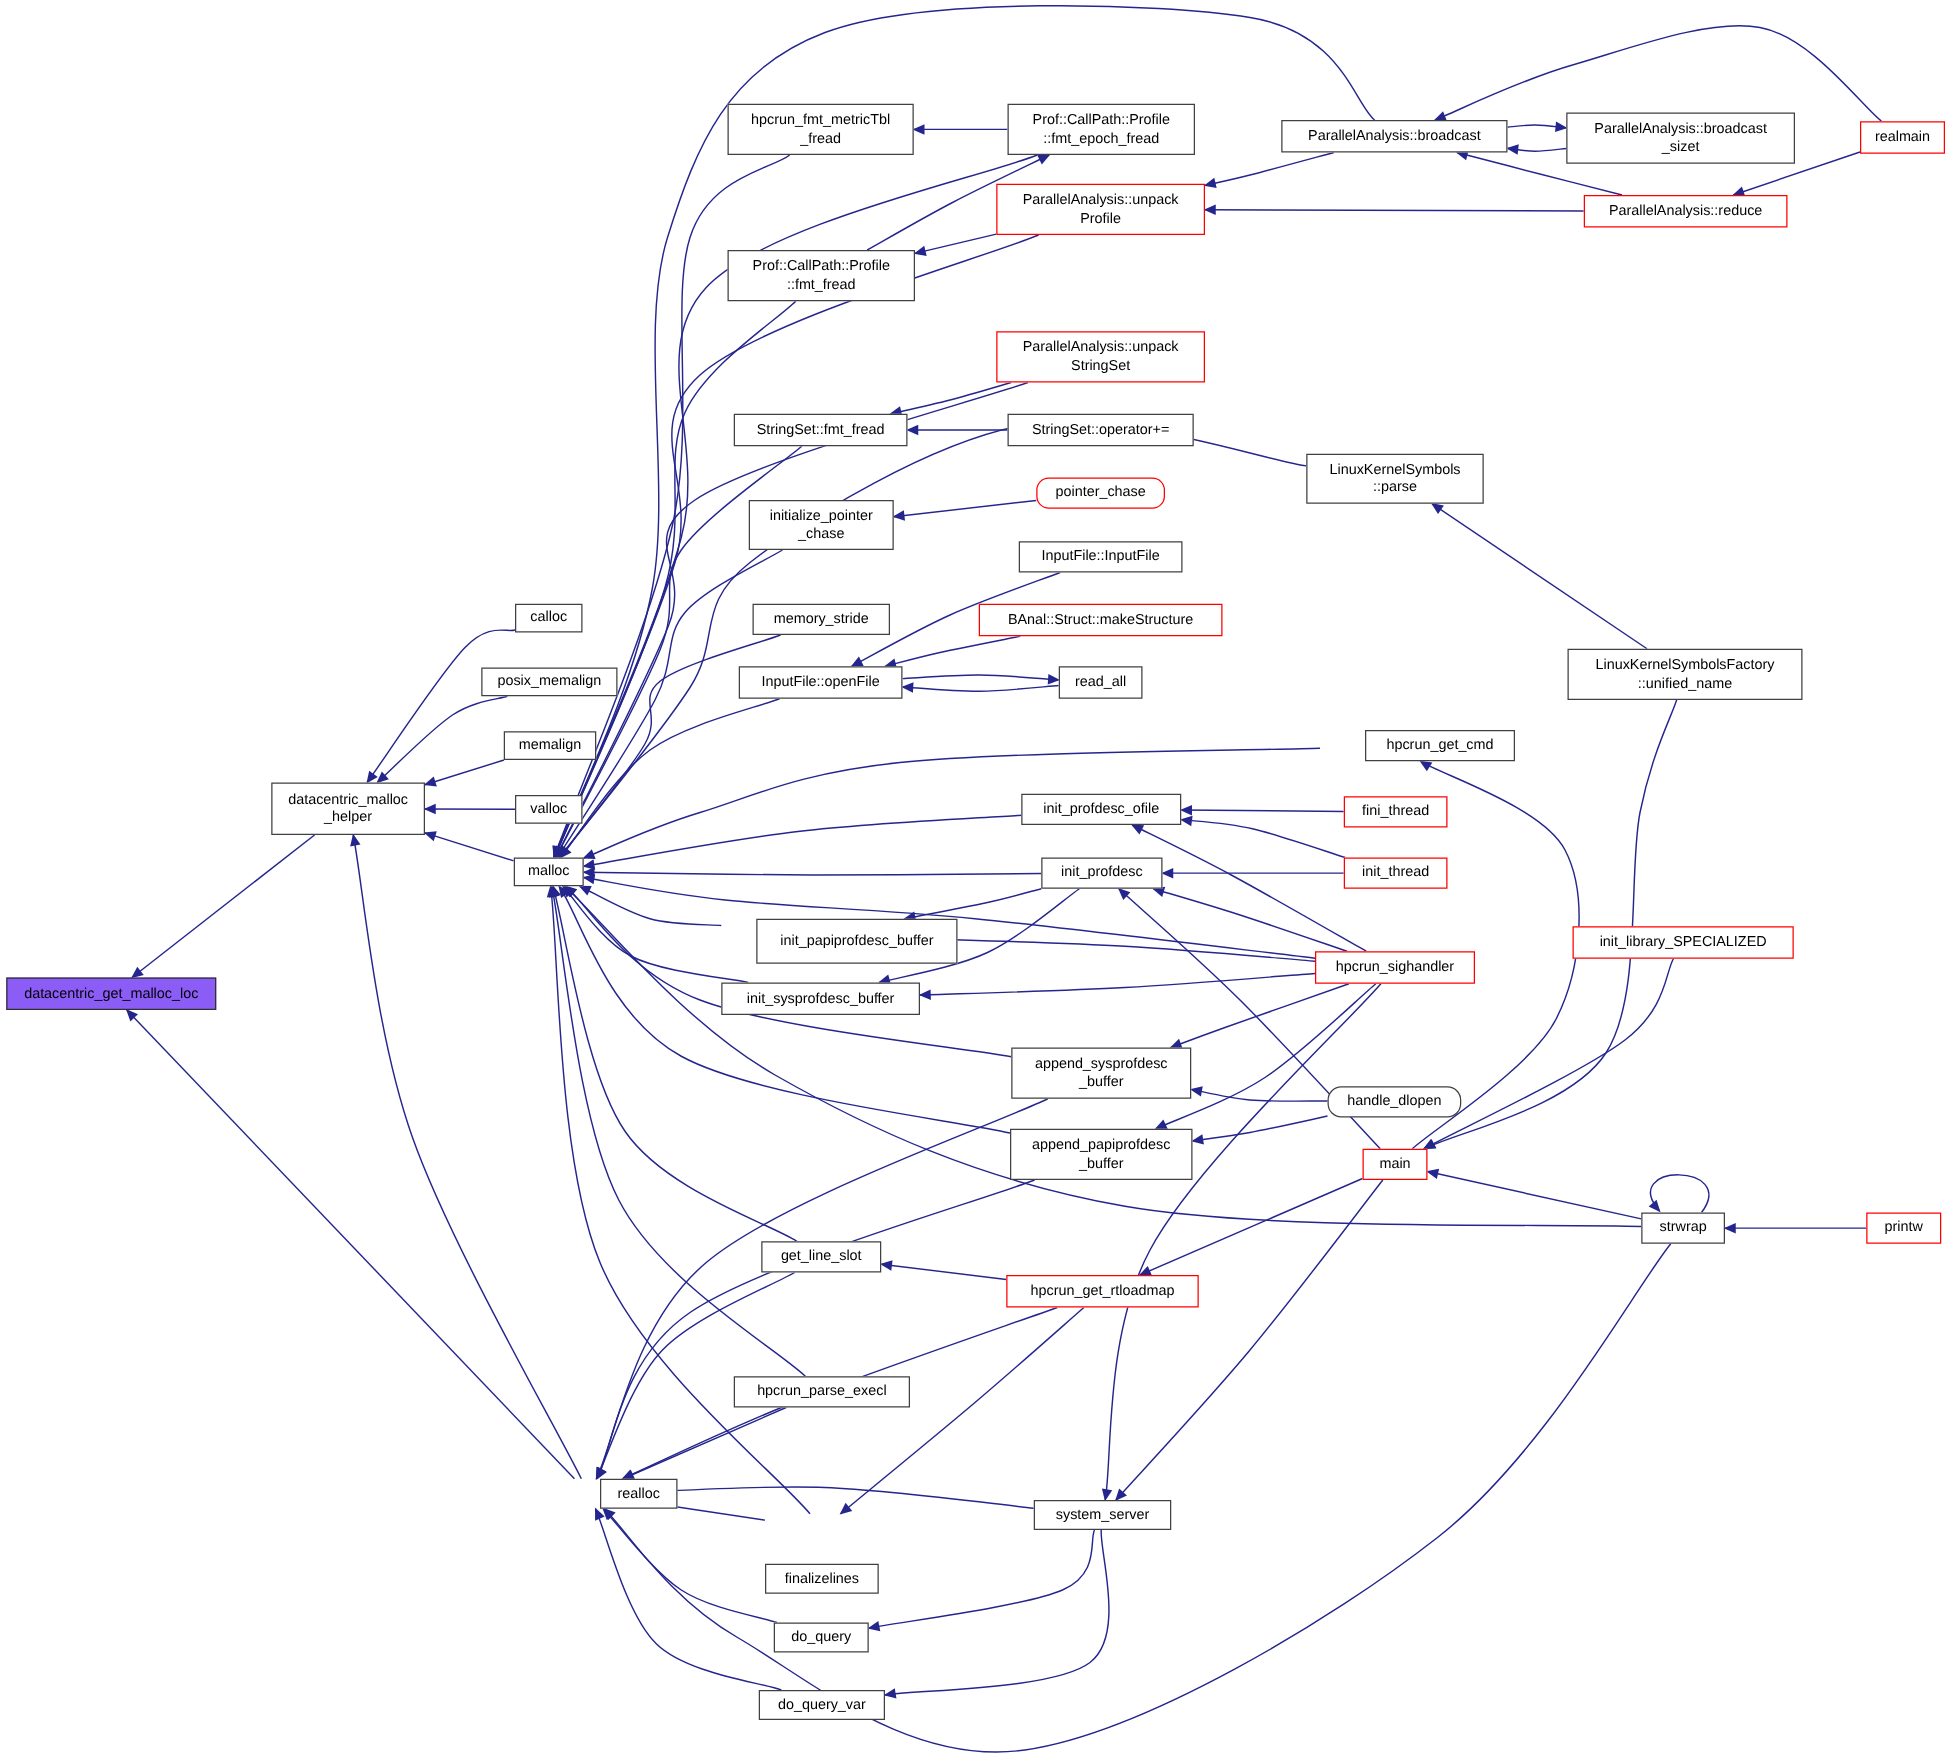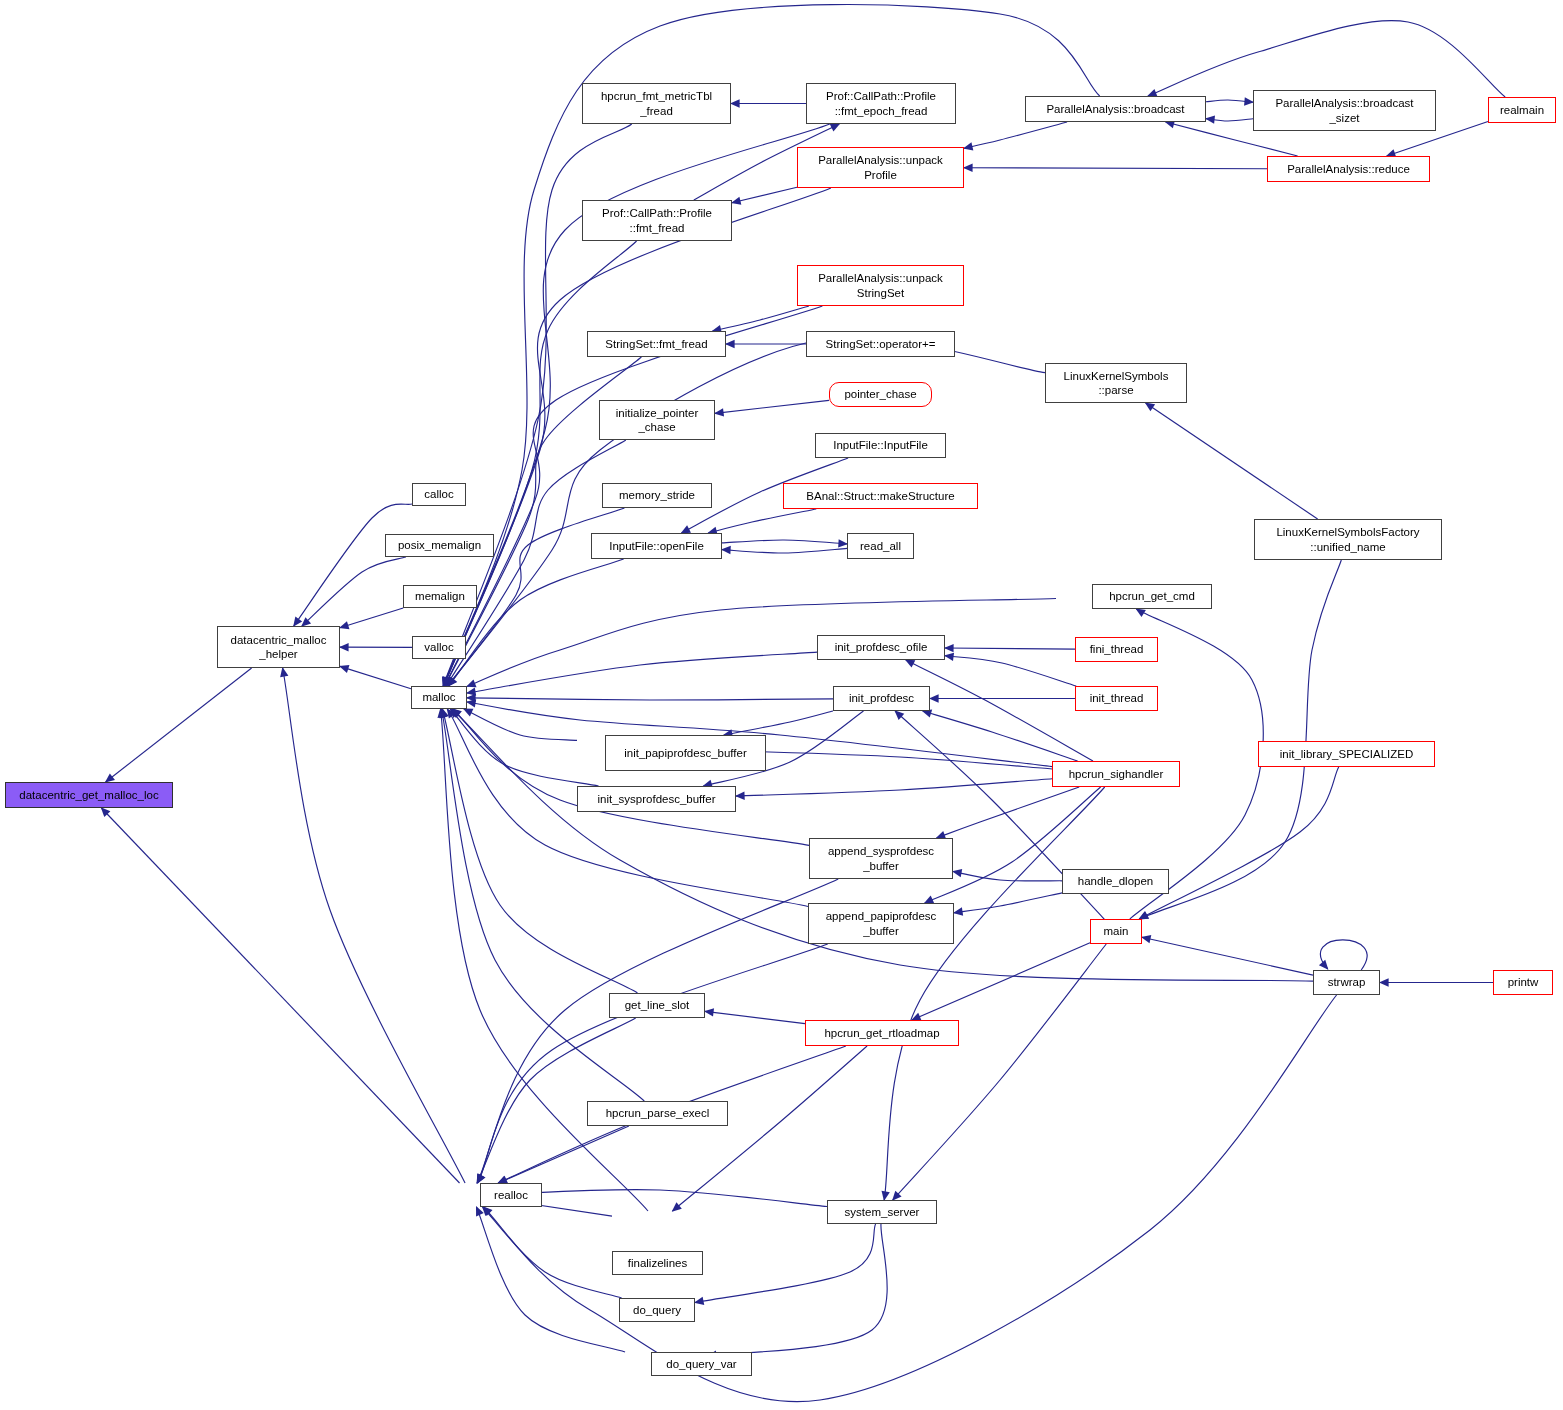--- a/index.html
+++ b/index.html
@@ -152,27 +152,27 @@
     <div class="node" style="left: 817px; top: 635px; width: 128px; height: 25px;">init_profdesc_ofile</div>
     <div class="node red" style="left: 1075px; top: 637px; width: 83px; height: 25px;">fini_thread</div>
     <div class="node" style="left: 833px; top: 686px; width: 97px; height: 25px;">init_profdesc</div>
     <div class="node red" style="left: 1075px; top: 686px; width: 83px; height: 25px;">init_thread</div>
     <div class="node" style="left: 577px; top: 735px; width: 161px; height: 36px; margin-left: 28px;">init_papiprofdesc_buffer</div>
     <div class="node" style="left: 577px; top: 786px; width: 159px; height: 26px;">init_sysprofdesc_buffer</div>
     <div class="node red" style="left: 1052px; top: 761px; width: 128px; height: 26px;">hpcrun_sighandler</div>
     <div class="node red" style="left: 1258px; top: 741px; width: 177px; height: 26px;">init_library_SPECIALIZED</div>
     <div class="node" style="left: 809px; top: 838px; width: 144px; height: 41px;">append_sysprofdesc
 _buffer</div>
-    <div class="node" style="left: 1062px; top: 869px; width: 107px; height: 25px;">handle_dlopen</div>
+    <div class="node" style="left: 1062px; top: 869px; width: 107px; height: 25px; border-radius: 11px;">handle_dlopen</div>
     <div class="node" style="left: 808px; top: 903px; width: 146px; height: 41px;">append_papiprofdesc
 _buffer</div>
     <div class="node red" style="left: 1090px; top: 919px; width: 52px; height: 25px;">main</div>
     <div class="node red" style="left: 805px; top: 1020px; width: 154px; height: 26px;">hpcrun_get_rtloadmap</div>
     <div class="node" style="left: 609px; top: 993px; width: 96px; height: 25px;">get_line_slot</div>
     <div class="node" style="left: 587px; top: 1101px; width: 141px; height: 25px;">hpcrun_parse_execl</div>
     <div class="node" style="left: 440px; top: 1183px; width: 62px; height: 24px; margin-left: 40px;">realloc</div>
     <div class="node" style="left: 612px; top: 1211px; width: 91px; height: 24px; margin-top: 40px;">finalizelines</div>
     <div class="node" style="left: 827px; top: 1200px; width: 110px; height: 24px;">system_server</div>
     <div class="node" style="left: 619px; top: 1298px; width: 76px; height: 24px;">do_query</div>
-    <div class="node" style="left: 607px; top: 1352px; width: 101px; height: 24px; margin-left: 44px;">do_query_var</div>
+    <div class="node" style="left: 607px; top: 1352px; width: 101px; height: 24px;">do_query_var</div>
     <div class="node" style="left: 1313px; top: 970px; width: 67px; height: 25px;">strwrap</div>
     <div class="node red" style="left: 1493px; top: 970px; width: 60px; height: 25px;">printw</div>
   </div>
 
 </body></html>

